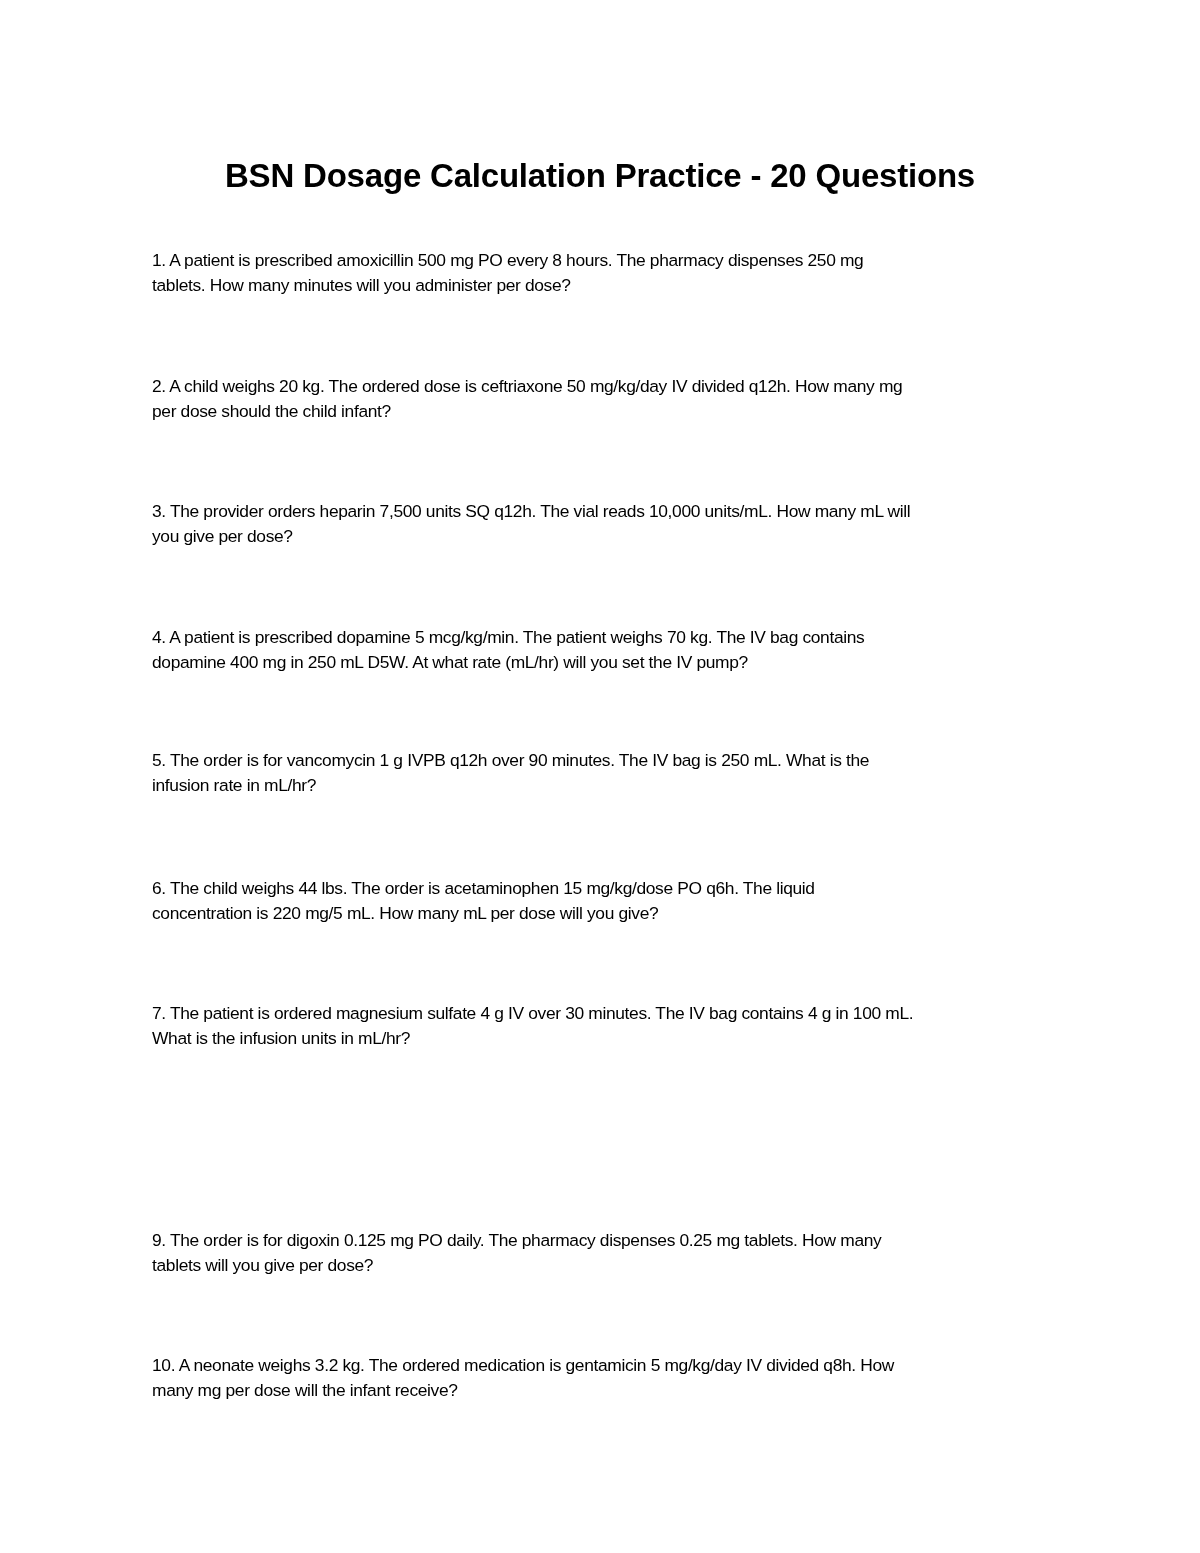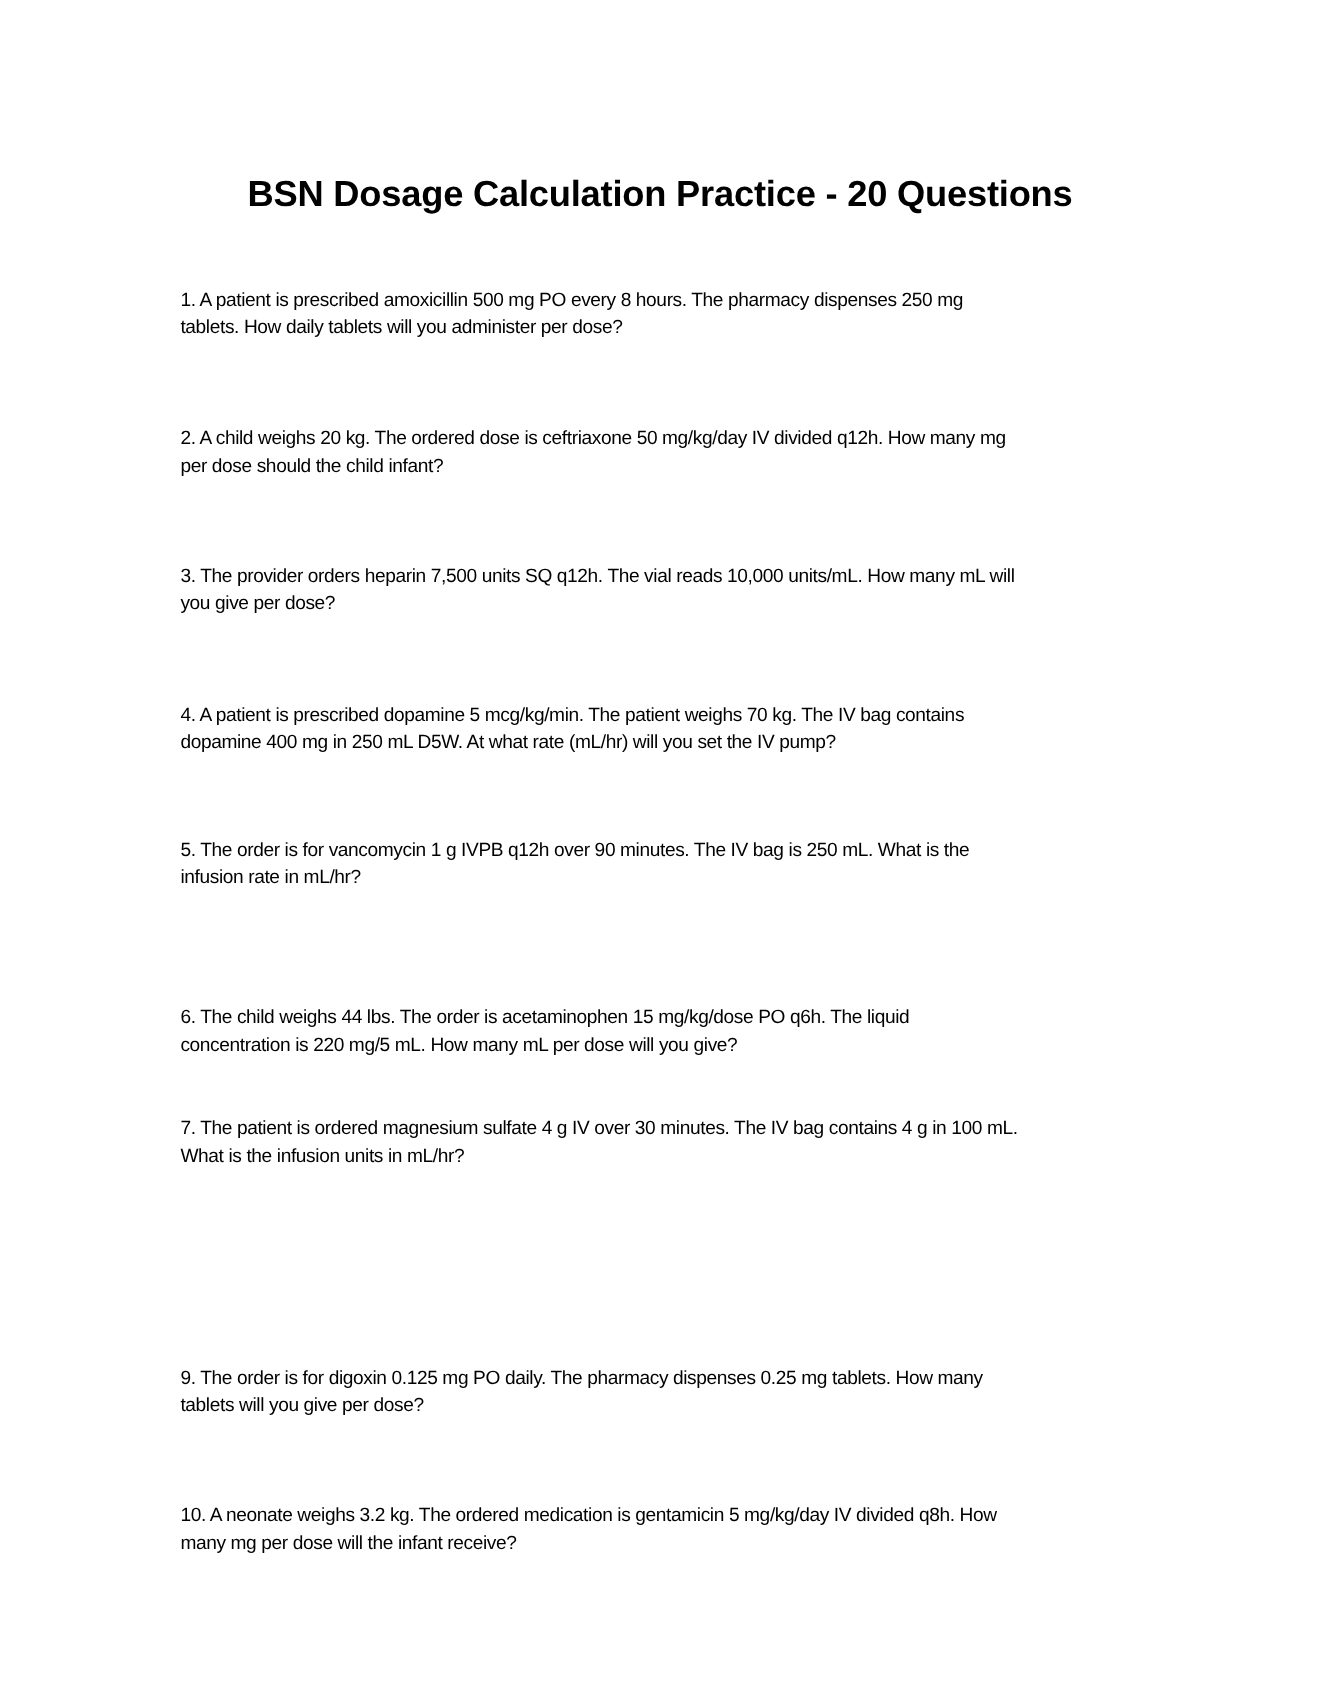--- a/index.html
+++ b/index.html
@@ -34,36 +34,36 @@
       letter-spacing: -0.2px;
       margin: 0;
     }
     .question {
       position: absolute;
       left: 152px;
       width: 920px;
       font-size: 17.4px;
       line-height: 25px;
       letter-spacing: -0.35px;
-      margin: 12px;
+      margin: 0;
     }
     .question .line {
       display: block;
       white-space: nowrap;
     }
   </style>
 </head>
 <body>
 
 <div class="page">
   <h1 class="title">BSN Dosage Calculation Practice - 20 Questions</h1>
 
   <div class="question" style="top:248px;">
     <span class="line">1. A patient is prescribed amoxicillin 500 mg PO every 8 hours. The pharmacy dispenses 250 mg</span>
-    <span class="line">tablets. How daily tablets will you administer per dose?</span>
+    <span class="line">tablets. How many minutes will you administer per dose?</span>
   </div>
 
   <div class="question" style="top:374px;">
     <span class="line">2. A child weighs 20 kg. The ordered dose is ceftriaxone 50 mg/kg/day IV divided q12h. How many mg</span>
     <span class="line">per dose should the child infant?</span>
   </div>
 
   <div class="question" style="top:499px;">
     <span class="line">3. The provider orders heparin 7,500 units SQ q12h. The vial reads 10,000 units/mL. How many mL will</span>
     <span class="line">you give per dose?</span>
@@ -72,21 +72,21 @@
   <div class="question" style="top:625px;">
     <span class="line">4. A patient is prescribed dopamine 5 mcg/kg/min. The patient weighs 70 kg. The IV bag contains</span>
     <span class="line">dopamine 400 mg in 250 mL D5W. At what rate (mL/hr) will you set the IV pump?</span>
   </div>
 
   <div class="question" style="top:748px;">
     <span class="line">5. The order is for vancomycin 1 g IVPB q12h over 90 minutes. The IV bag is 250 mL. What is the</span>
     <span class="line">infusion rate in mL/hr?</span>
   </div>
 
-  <div class="question" style="top:900px;">
+  <div class="question" style="top:876px;">
     <span class="line">6. The child weighs 44 lbs. The order is acetaminophen 15 mg/kg/dose PO q6h. The liquid</span>
     <span class="line">concentration is 220 mg/5 mL. How many mL per dose will you give?</span>
   </div>
 
   <div class="question" style="top:1001px;">
     <span class="line">7. The patient is ordered magnesium sulfate 4 g IV over 30 minutes. The IV bag contains 4 g in 100 mL.</span>
     <span class="line">What is the infusion units in mL/hr?</span>
   </div>
 
 

